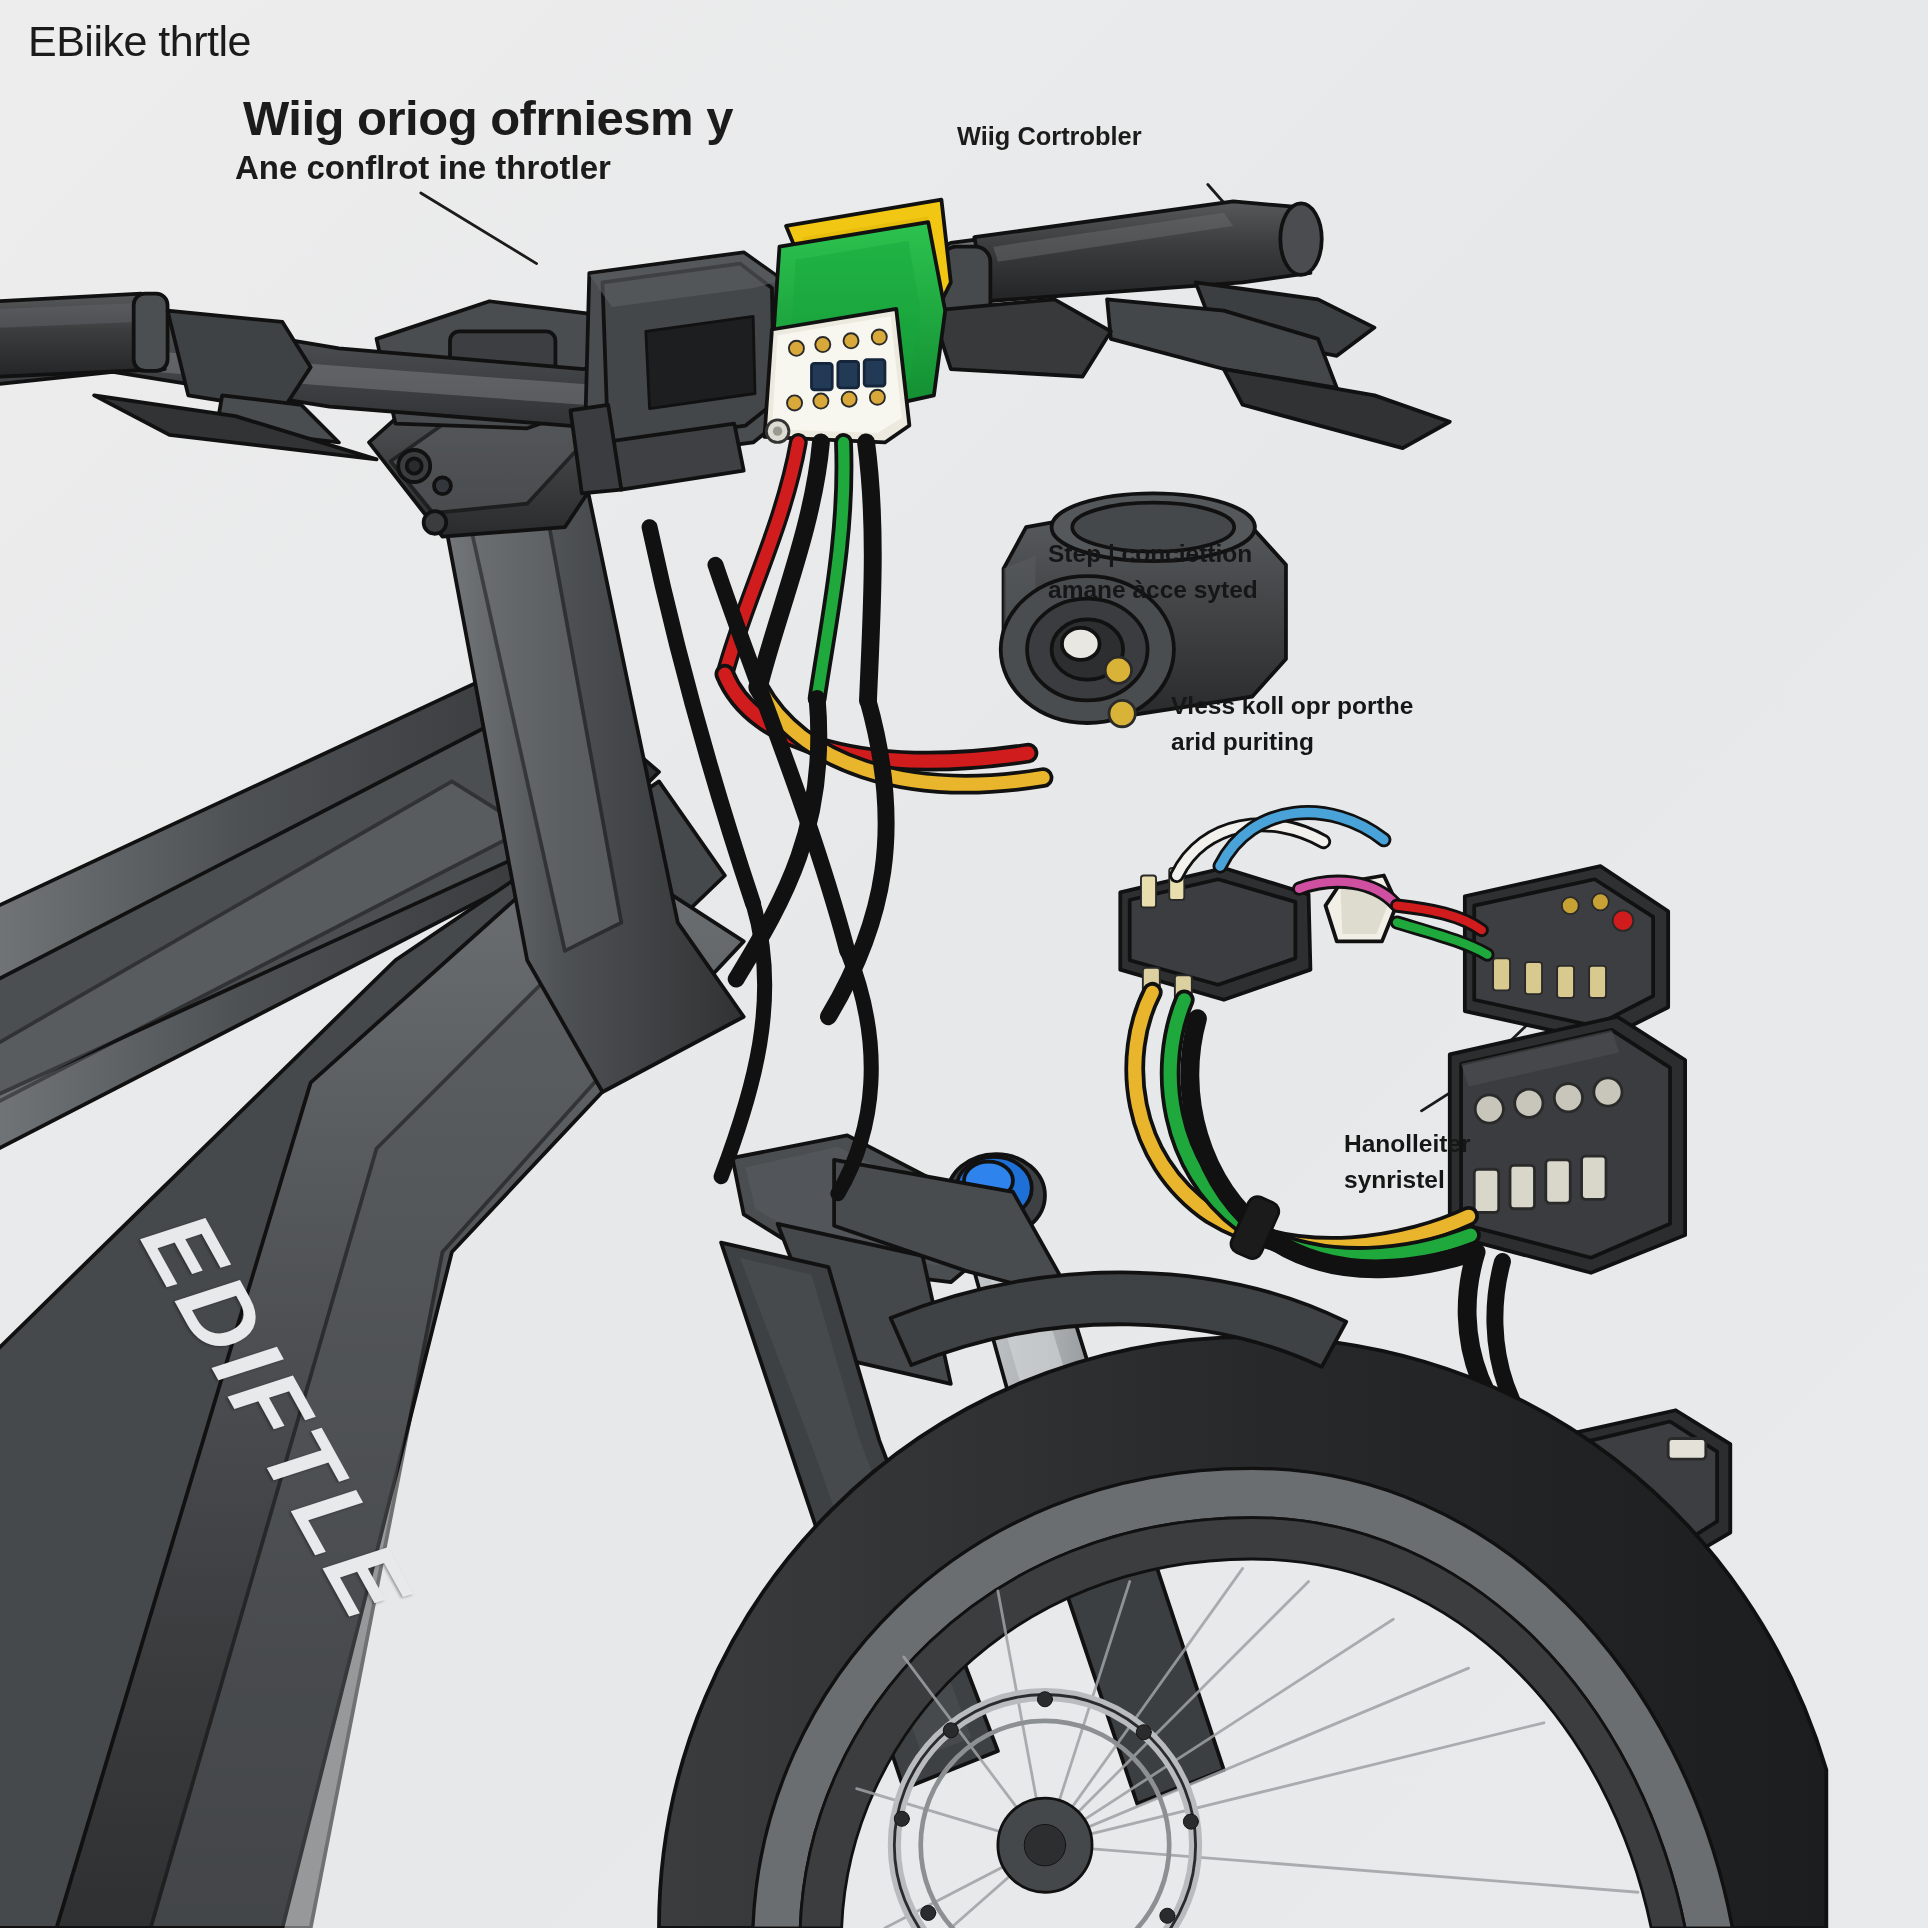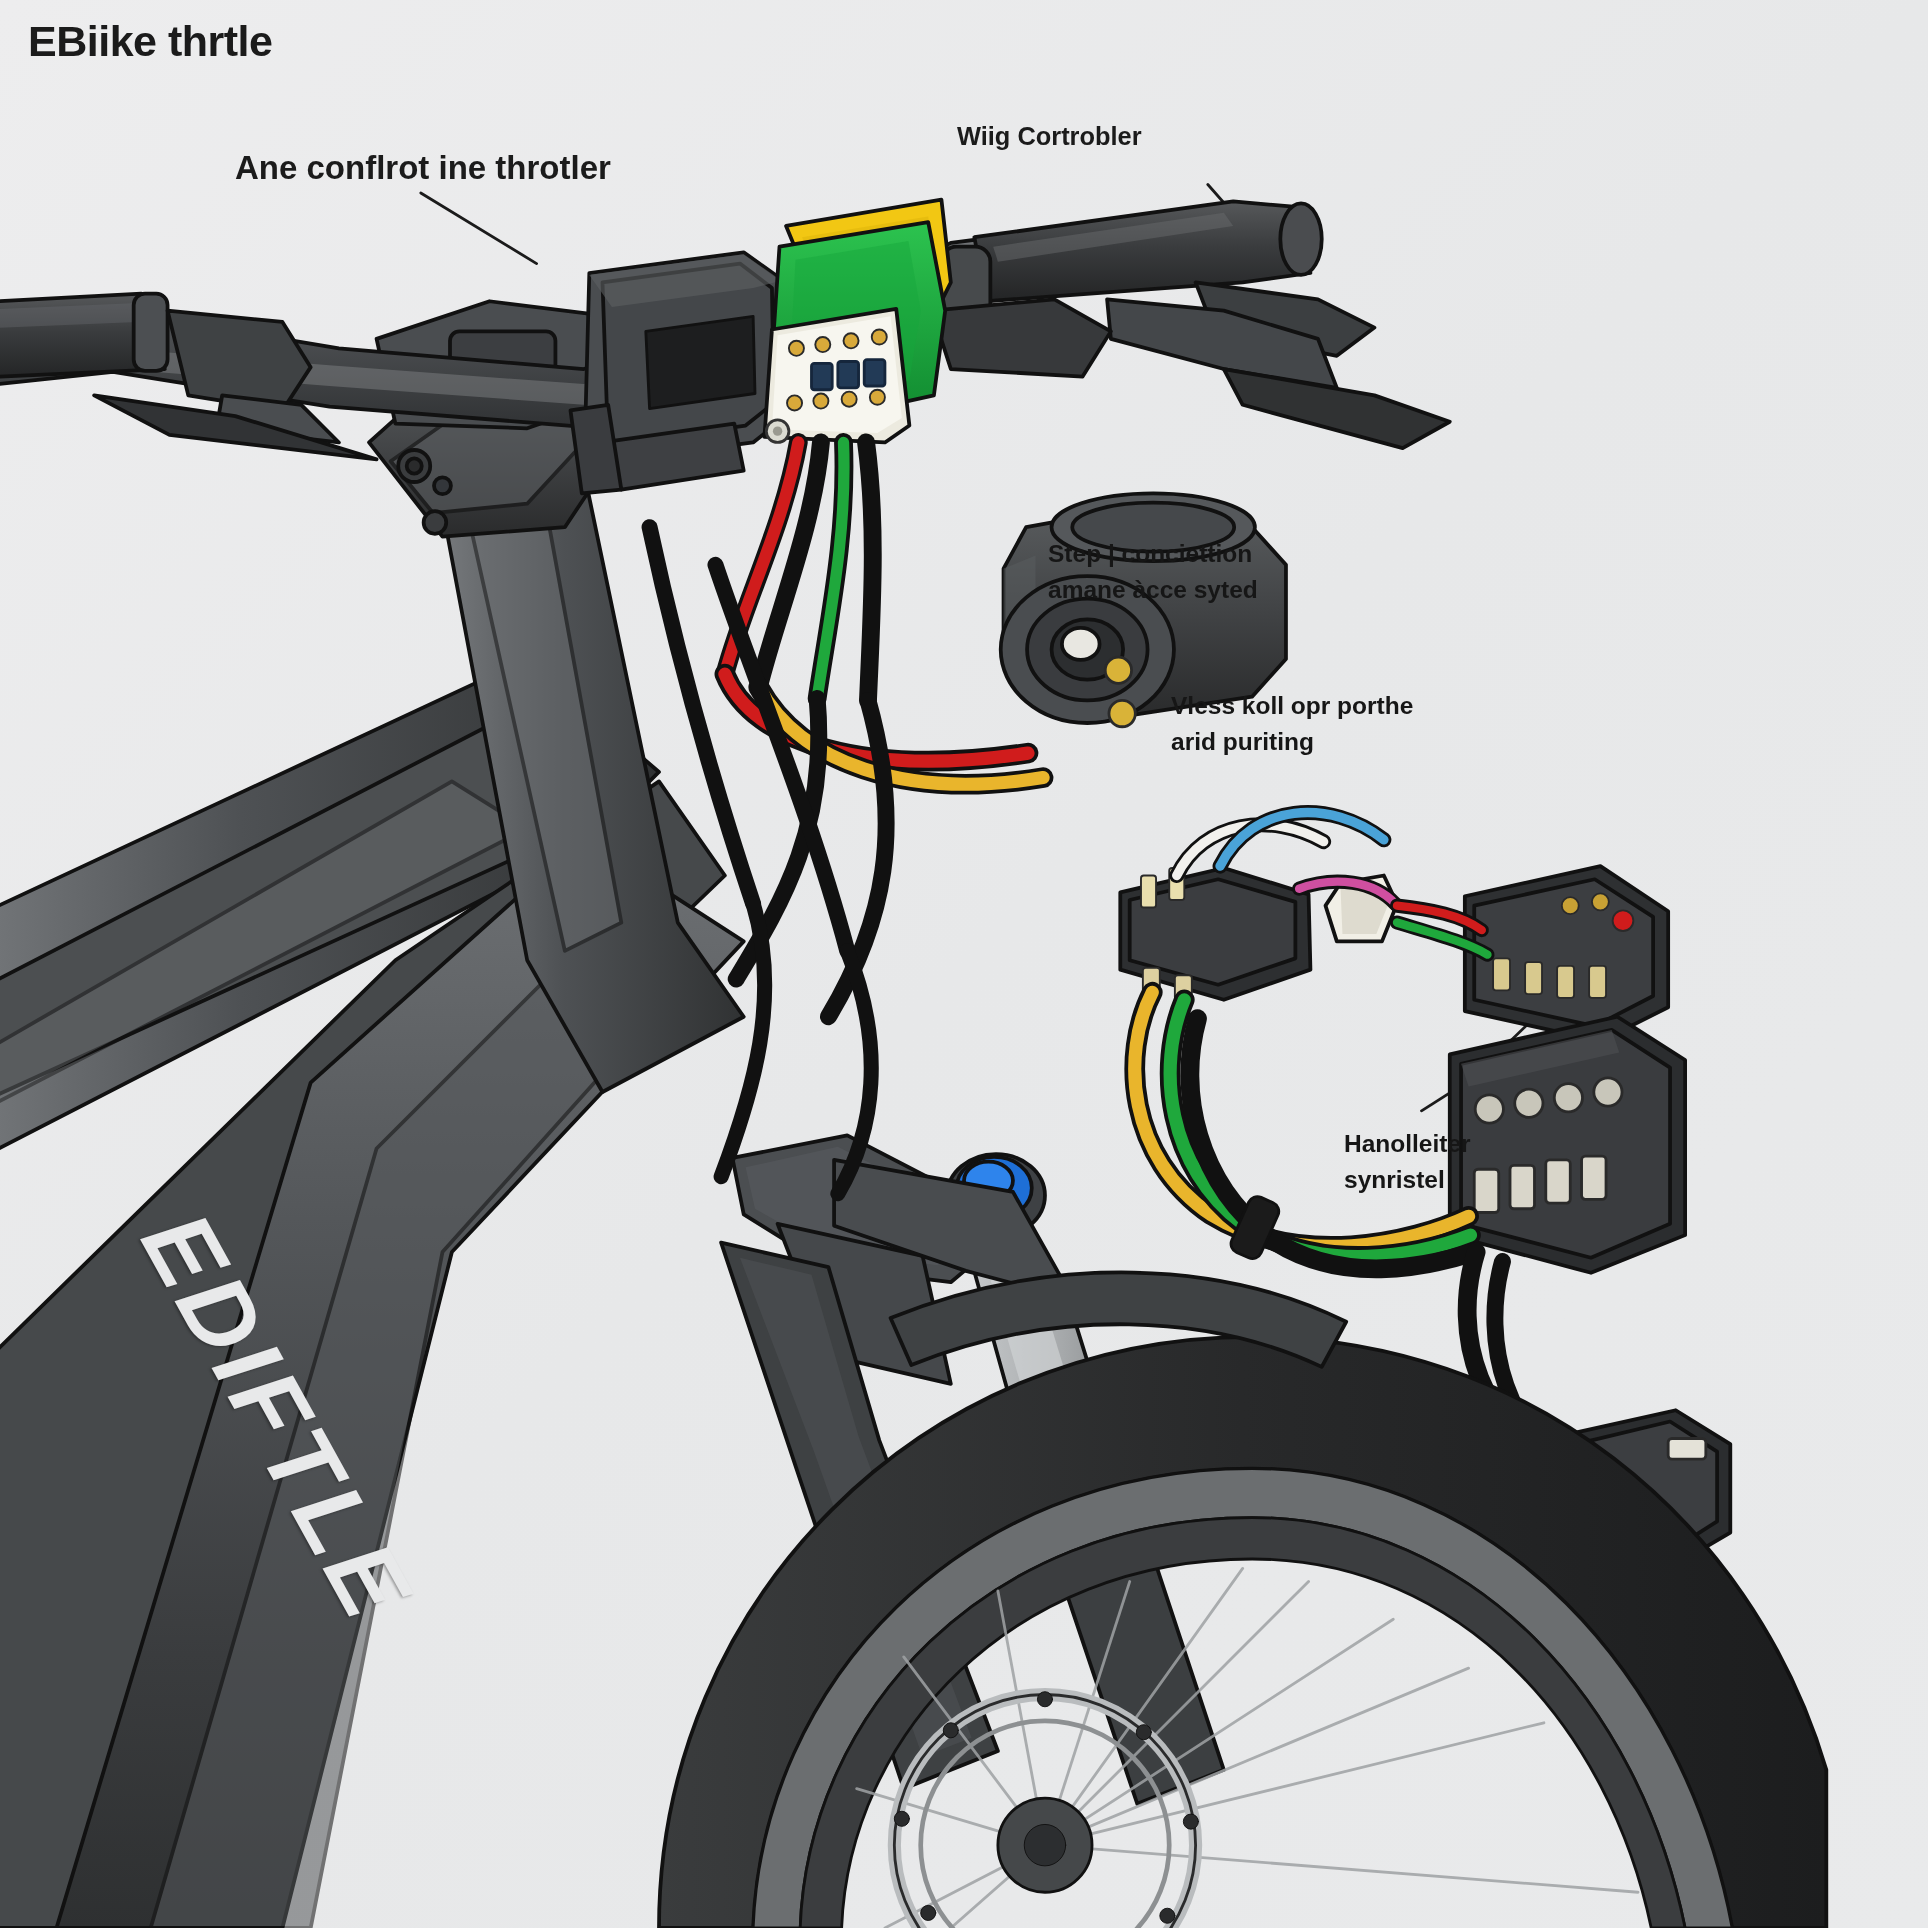--- a/index.html
+++ b/index.html
@@ -14,21 +14,21 @@
     background: linear-gradient(135deg, #eceded 0%, #e8e9ea 35%, #e4e5e6 70%, #e9eaeb 100%);
     font-family: "Liberation Sans", sans-serif;
   }
   #art { position:absolute; inset:0; }
 
   
   .txt { position: absolute; color: #1b1b1b; font-family: "Liberation Sans", sans-serif; white-space: pre; }
 
   #title-main {
     left: 28px; top: 17px;
-    font-size: 43px; font-weight: 700; letter-spacing: -0.5px;
+    font-size: 43px; font-weight: 400; letter-spacing: -0.5px;
   }
   #title-sub {
     left: 243px; top: 90px;
     font-size: 49px; font-weight: 700; letter-spacing: -0.5px;
   }
   #cap-throttle {
     left: 235px; top: 149px;
     font-size: 33px; font-weight: 700;
   }
   #cap-motor {
@@ -400,20 +400,21 @@
 
       <g fill="none" stroke="#111" stroke-width="16" stroke-linecap="round">
         <path d="M800,960 C830,1060 800,1160 766,1250"></path>
         <path d="M900,1010 C940,1110 930,1200 890,1268"></path>
       </g>
     </g>
   </svg>
 
   <div class="txt" id="title-main">EBiike thrtle</div>
 
+  <div class="txt" id="title-sub">Wiig oriog ofrniesm y</div>
 
   <div class="txt" id="cap-throttle">Ane conflrot ine throtler</div>
 
   <div class="txt" id="cap-motor">Wiig Cortrobler</div>
 
   <div class="txt annot" id="annot-step">Step | conciettion
 amane àcce syted</div>
 
   <div class="txt annot" id="annot-vless">Vless koll opr porthe
 arid puriting</div>

